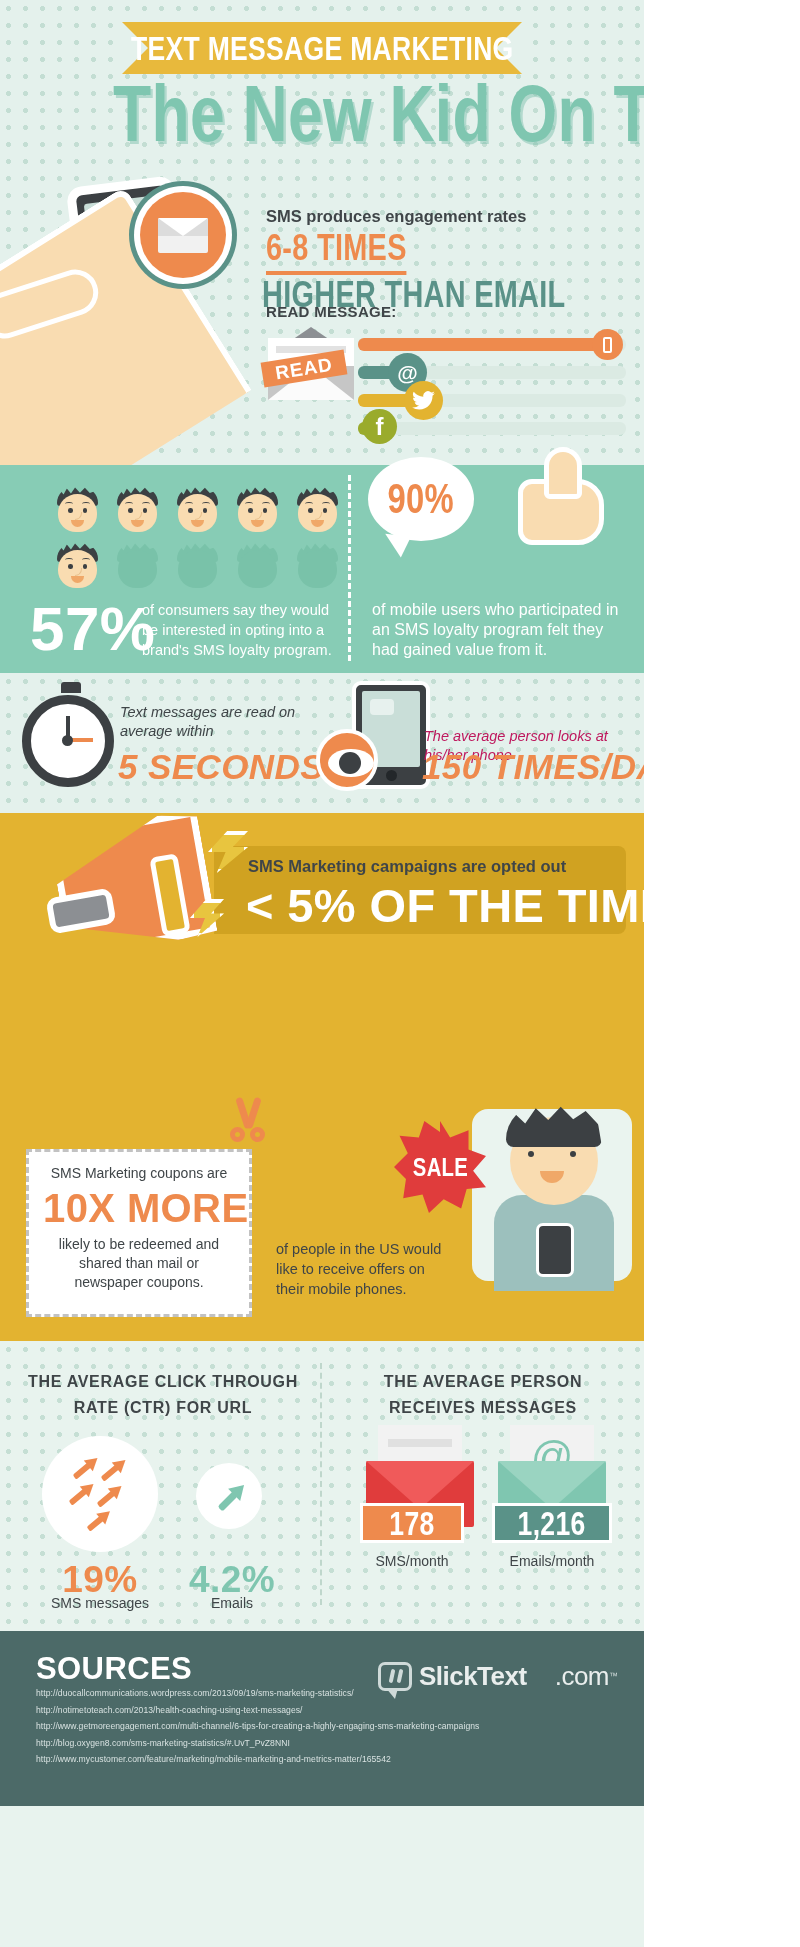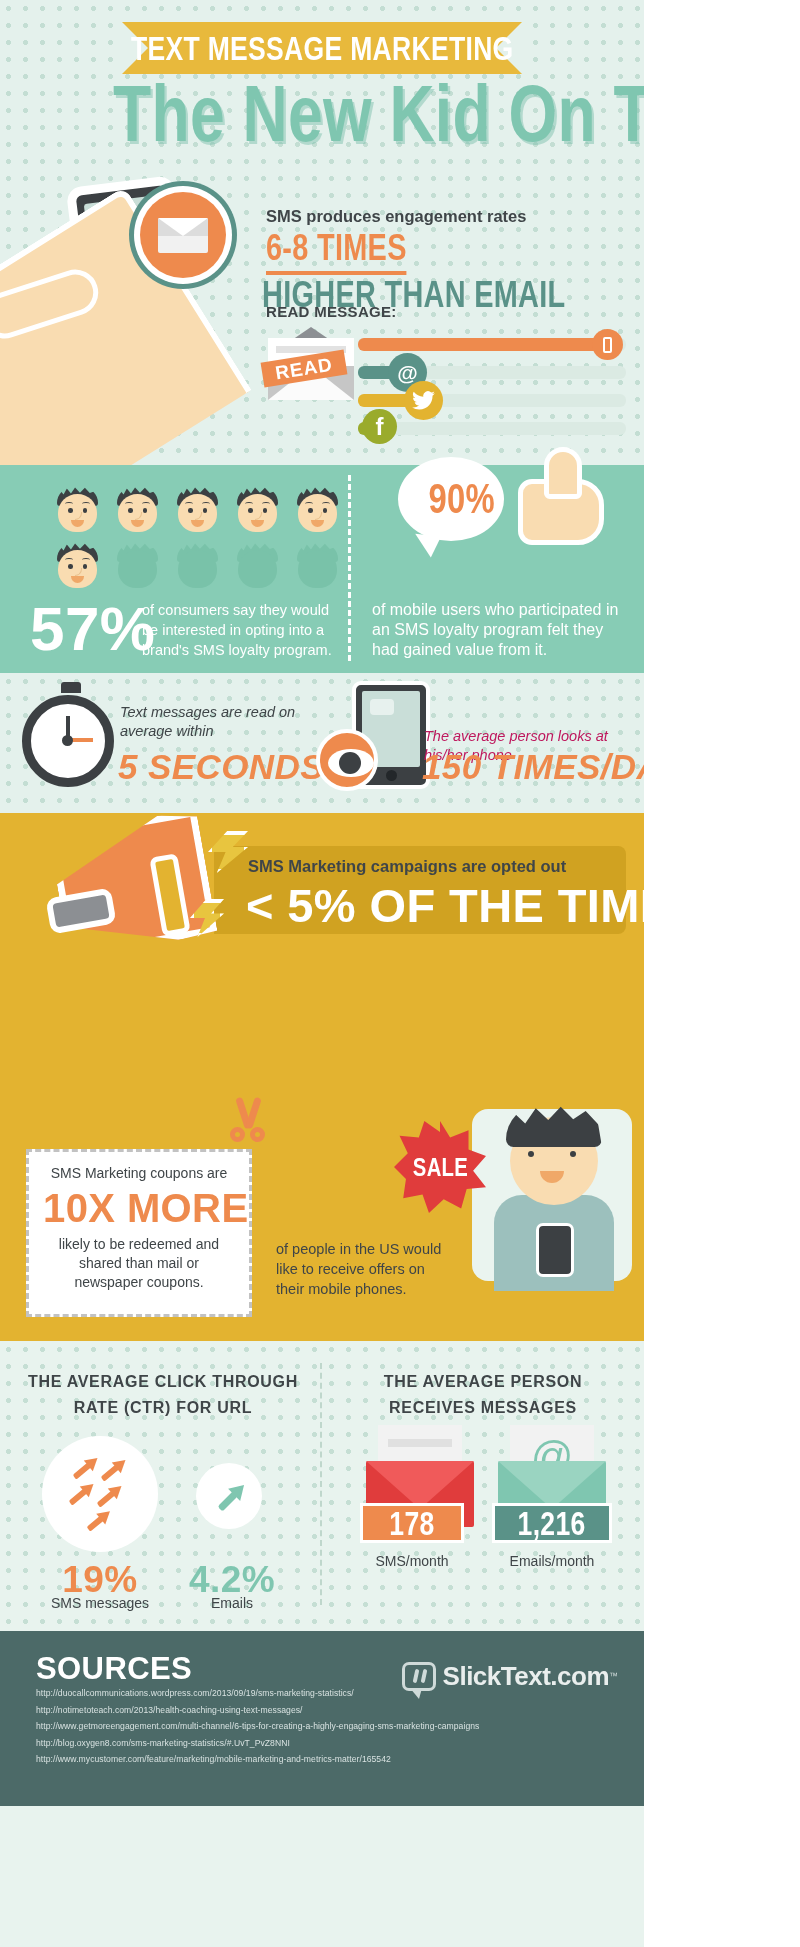--- a/index.html
+++ b/index.html
@@ -193,21 +193,21 @@
   #sec-sources{ position:relative; height:175px; background:#4c6a68; }
   #src-title{ position:absolute; left:36px; top:20px; color:#fff; font-size:24px; }
   #src-list{ position:absolute; left:36px; top:54px; }
   #src-list div{ color:#d8e2e1; font-size:8.6px; line-height:16.5px; letter-spacing:.05px; }
   #logo{ position:absolute; right:26px; top:30px; display:flex; align-items:center; gap:7px; }
   #logo .bub{ position:relative; width:34px; height:29px; border:3px solid #cfdad9; border-radius:7px; }
   #logo .bub:after{ content:""; position:absolute; left:5px; bottom:-11px; border-left:9px solid transparent; border-right:3px solid transparent; border-top:11px solid #cfdad9;}
   #logo .bub .i{ position:absolute; left:9px; top:4px; width:4px; height:14px; background:#cfdad9; border-radius:2px; transform:rotate(12deg);}
   #logo .bub .i2{ position:absolute; left:17px; top:4px; width:4px; height:14px; background:#cfdad9; border-radius:2px; transform:rotate(12deg);}
   #logo .w1{ color:#e9eeed; font-size:26px; font-weight:bold; letter-spacing:-.5px; }
-  #logo .w2{ color:#e9eeed; font-size:26px; font-weight:bold; letter-spacing:-.5px; }
+  #logo .w2{ color:#e9eeed; font-size:26px; font-weight:normal; letter-spacing:-.5px;margin-left:28px; }
   #logo .tm{ color:#cfdad9; font-size:9px; vertical-align:super; }
 
   .abs{ position:absolute; }
   .wtext{ color:#fff; }
 </style>
 </head>
 <body>
 
 <div id="page">
 
@@ -361,21 +361,21 @@
 
     <div class="vdash" style="left:348px; top:10px; height:186px;"></div>
 
     <div class="abs" style="left:30px; top:128px;">
       <span class="cond wtext" style="font-size:62px;">57%</span>
     </div>
     <div class="abs wtext" style="left:142px; top:135px; width:190px; font-size:14.5px; line-height:20px;">of consumers say they would be interested in opting into a brand's SMS loyalty program.</div>
 
     <div class="abs wtext" style="left:372px; top:135px; width:250px; font-size:16px; line-height:20px;">of mobile users who participated in an SMS loyalty program felt they had gained value from it.</div>
 
-    <div id="bubble90" style="left:398px; top:-8px;justify-content:flex-end;">
+    <div id="bubble90" style="left:368px; top:-8px;">
       <span class="cond center-cond" style="font-size:42px;">90%</span>
     </div>
     <div id="thumbsup" style="left:500px; top:-16px;">
       <div class="palm"></div>
       <div class="up"></div>
     </div>
   </div>
 
   <div id="sec-clock">
     <div class="dots"></div>

